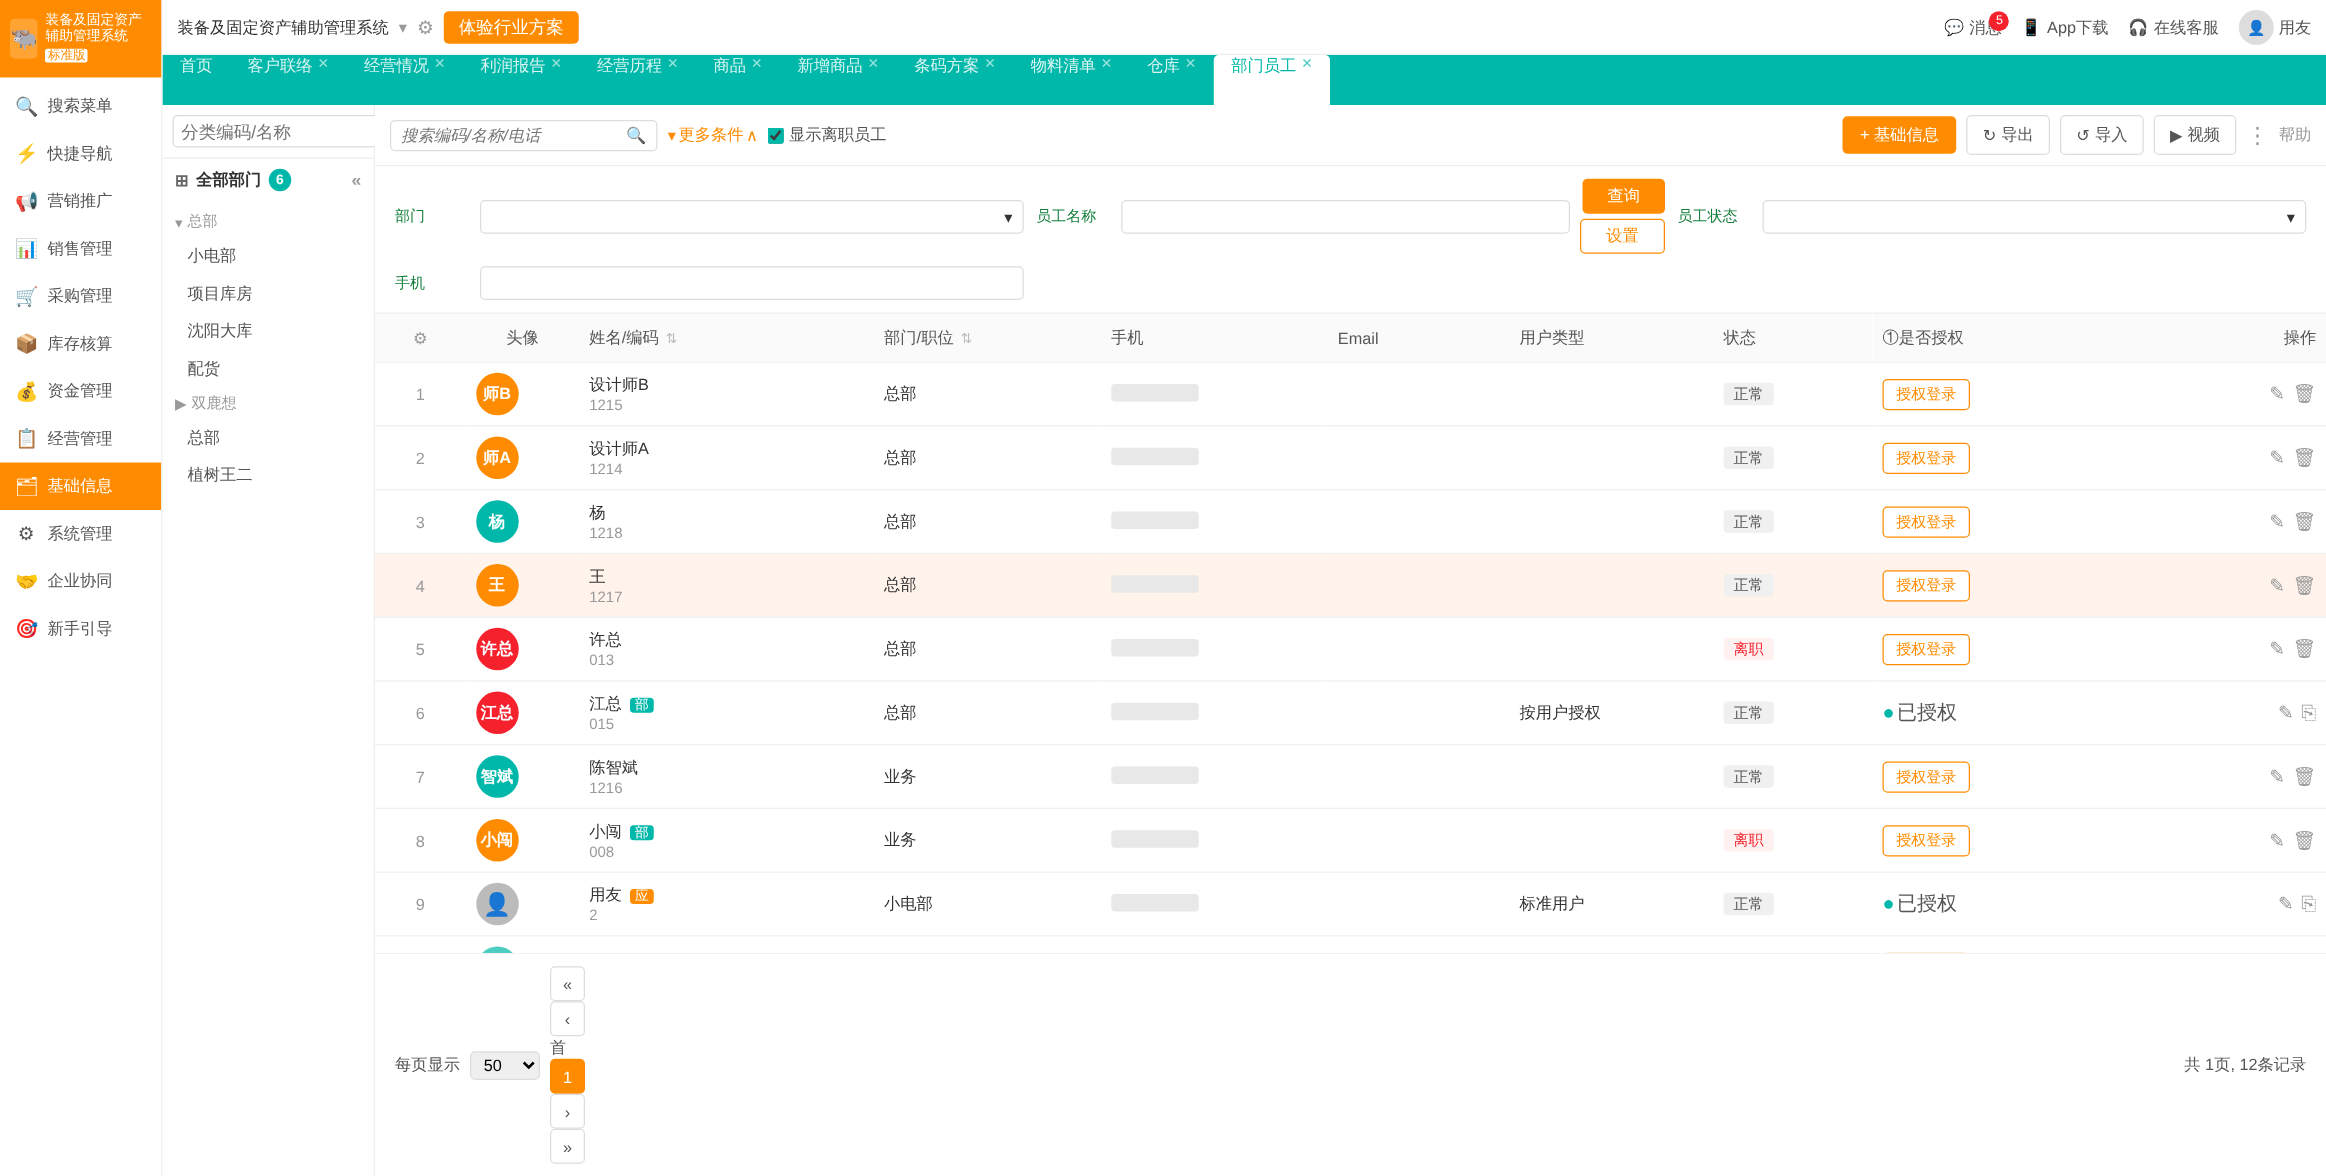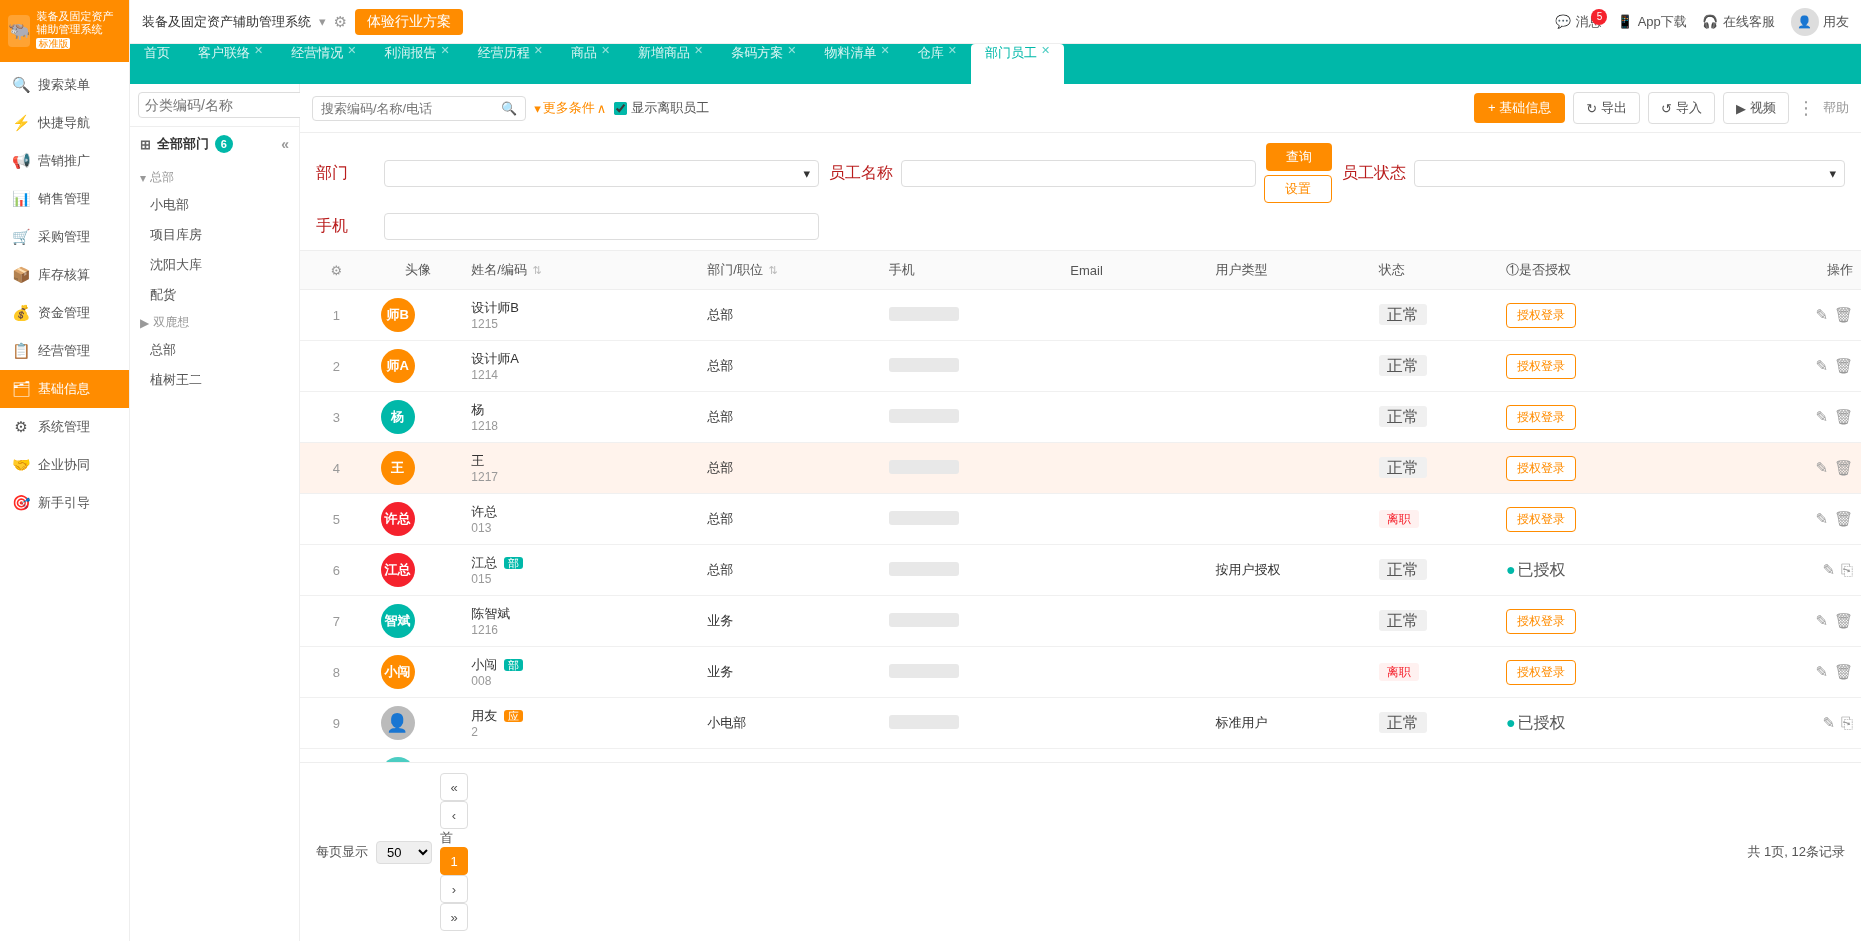--- a/index.html
+++ b/index.html
@@ -42,31 +42,31 @@
     .dept-badge { background: #00b8a9; color: #fff; border-radius: 50%; width: 18px; height: 18px; font-size: 11px; display: flex; align-items: center; justify-content: center; }
     .dept-collapse { color: #999; cursor: pointer; font-size: 14px; }
     .dept-tree { flex: 1; overflow-y: auto; padding: 4px 0; }
     .dept-group { }
     .dept-group-label { padding: 4px 10px; font-size: 12px; color: #999; display: flex; align-items: center; gap: 4px; }
     .dept-item { padding: 6px 10px 6px 20px; font-size: 13px; color: #555; cursor: pointer; }
 
     
     .right-panel { flex: 1; display: flex; flex-direction: column; overflow: hidden; background: #f0f2f5; }
     .search-input-wrap { display: flex; align-items: center; border: 1px solid #ddd; border-radius: 4px; padding: 4px 8px; background: #fff; }
-    .search-input-wrap input { border: none; outline: none; font-size: 13px; width: 180px; }
+    .search-input-wrap input { border: none; outline: none; font-size: 13px; width: 180px; font-style: italic; }
     .more-filter { color: #ff8c00; cursor: pointer; display: flex; align-items: center; gap: 2px; font-size: 13px; }
     .show-resign { display: flex; align-items: center; gap: 4px; color: #555; font-size: 13px; }
     .checkbox-teal { accent-color: #00b8a9; }
     .btn-add { background: #ff8c00; color: #fff; border: none; border-radius: 4px; padding: 6px 14px; cursor: pointer; font-size: 13px; display: flex; align-items: center; gap: 4px; }
     .btn-outline { background: #fff; color: #555; border: 1px solid #ddd; border-radius: 4px; padding: 6px 12px; cursor: pointer; font-size: 13px; display: flex; align-items: center; gap: 4px; }
 
     
     .filter-form { background: #fff; padding: 10px 16px; border-bottom: 1px solid #eee; display: grid; grid-template-columns: 1fr 1fr 1fr; gap: 10px; flex-shrink: 0; }
     .filter-row { display: flex; align-items: center; gap: 8px; }
-    .filter-label { color: #b91c1c; font-size: 16px; white-space: nowrap; min-width: 60px; }
+    .filter-label { color: #15803d; font-size: 12px; white-space: nowrap; min-width: 60px; }
     .filter-select { flex: 1; border: 1px solid #ddd; border-radius: 4px; padding: 5px 8px; font-size: 13px; outline: none; background: #fff; display: flex; align-items: center; justify-content: space-between; cursor: pointer; }
     .filter-input { flex: 1; border: 1px solid #ddd; border-radius: 4px; padding: 5px 8px; font-size: 13px; outline: none; }
     .filter-btns { display: flex; flex-direction: column; gap: 4px; align-items: flex-end; }
     .btn-query { background: #ff8c00; color: #fff; border: none; border-radius: 4px; padding: 5px 20px; cursor: pointer; font-size: 13px; }
     .btn-set { background: #fff; color: #ff8c00; border: 1px solid #ff8c00; border-radius: 4px; padding: 4px 20px; cursor: pointer; font-size: 13px; }
 
     
     .table-wrap { flex: 1; overflow: auto; background: #fff; margin: 0; }
     table { width: 100%; border-collapse: collapse; }
     thead th { background: #fafafa; border-bottom: 1px solid #eee; padding: 10px 8px; text-align: left; font-size: 13px; color: #555; font-weight: normal; white-space: nowrap; position: sticky; top: 0; z-index: 1; }
@@ -90,21 +90,21 @@
     .avatar-red { background: #f5222d; }
     .avatar-gray { background: #bbb; }
 
     .name-code { display: flex; flex-direction: column; }
     .name-main { font-size: 13px; color: #333; }
     .name-code-num { font-size: 12px; color: #999; }
 
     .badge-dept { background: #00b8a9; color: #fff; border-radius: 3px; padding: 0 4px; font-size: 11px; margin-left: 3px; }
     .badge-apply { background: #ff8c00; color: #fff; border-radius: 3px; padding: 0 4px; font-size: 11px; margin-left: 3px; }
 
-    .status-normal { background: #f0f0f0; color: #555; border-radius: 3px; padding: 2px 8px; font-size: 16px; }
+    .status-normal { background: #f0f0f0; color: #555; border-radius: 3px; padding: 2px 8px; font-size: 12px; }
     .status-resign { background: #fff1f0; color: #f5222d; border-radius: 3px; padding: 2px 8px; font-size: 12px; }
 
     .btn-auth { background: #fff; color: #ff8c00; border: 1px solid #ff8c00; border-radius: 4px; padding: 3px 10px; cursor: pointer; font-size: 12px; }
     .auth-done { color: #555; font-size: 16px; }
     .auth-dot { color: #00b8a9; margin-right: 2px; }
 
     .op-btns { display: flex; gap: 6px; justify-content: flex-end; align-items: center; }
     .op-btn { color: #999; cursor: pointer; font-size: 15px; }
 
     .phone-blur { background: #e8e8e8; border-radius: 3px; width: 70px; height: 14px; display: inline-block; }

